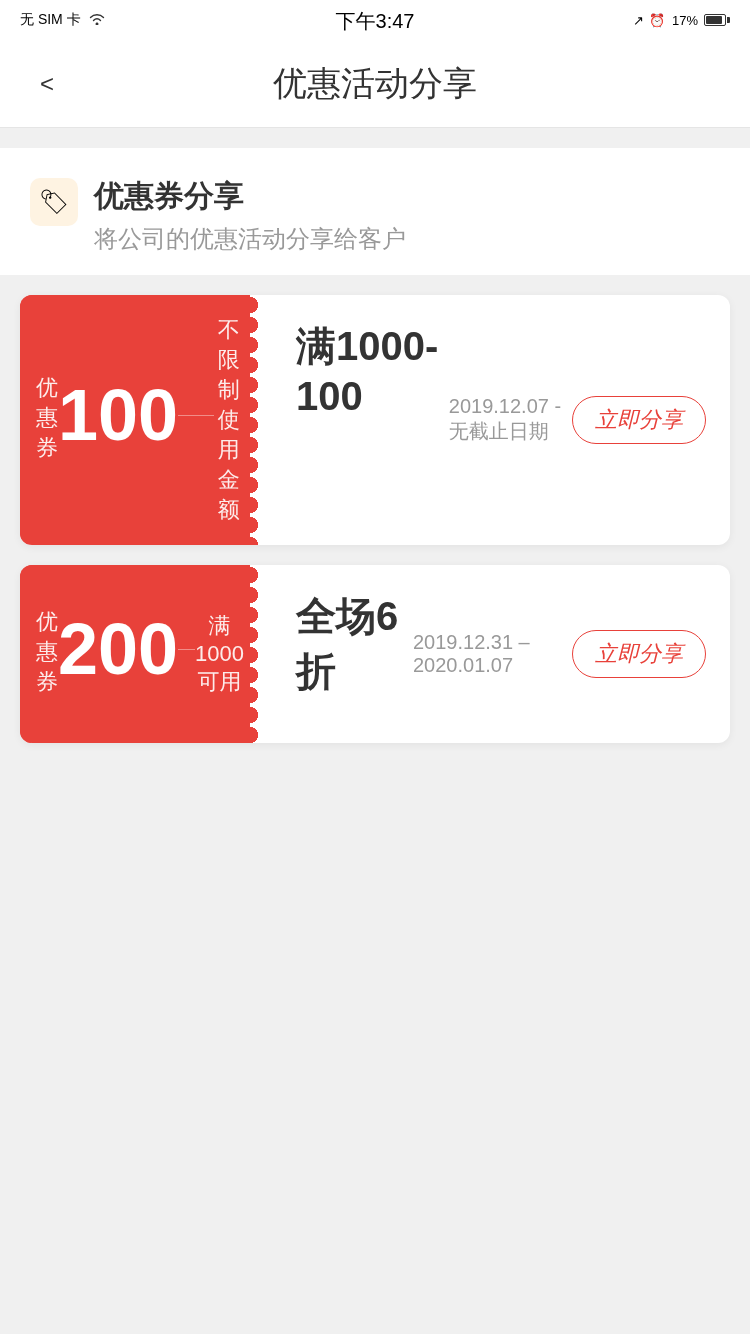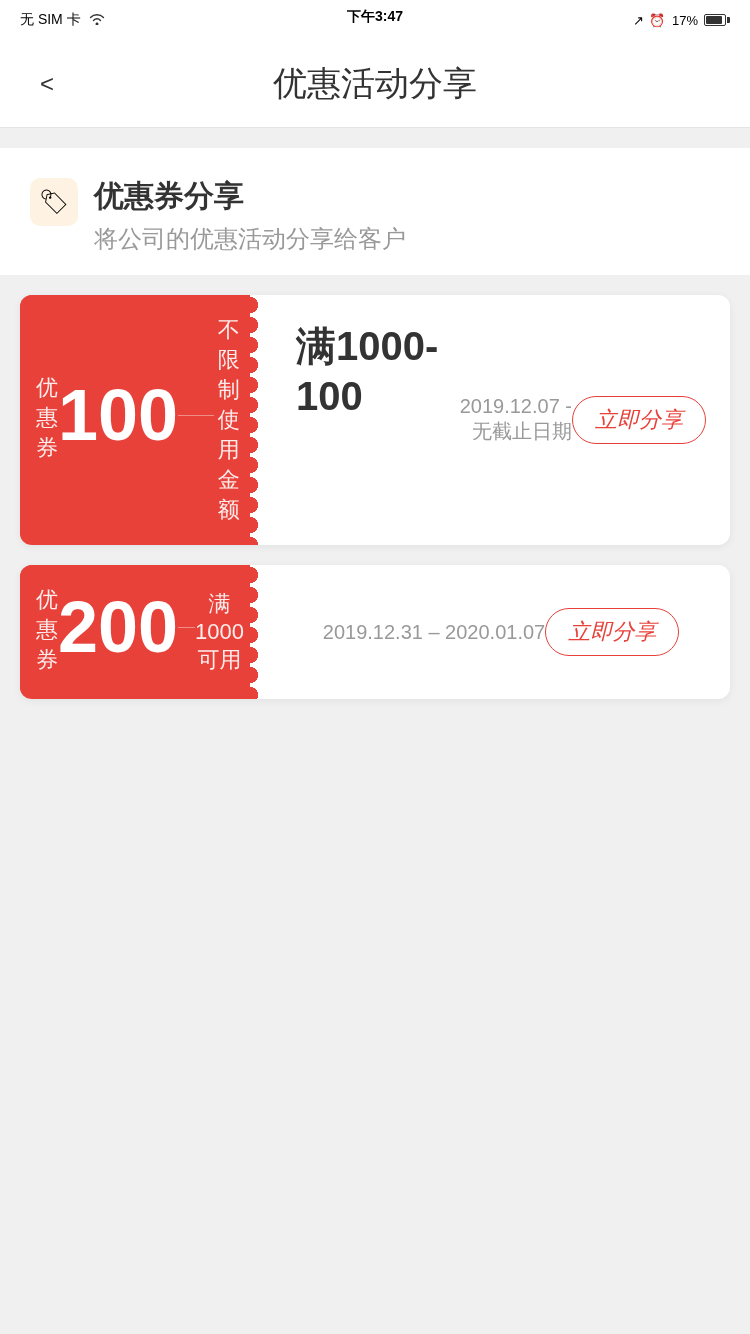--- a/index.html
+++ b/index.html
@@ -24,22 +24,22 @@
       font-size: 14px;
       font-weight: 500;
     }
     .status-left {
       display: flex;
       align-items: center;
       gap: 8px;
       font-size: 14px;
     }
     .status-center {
-      font-size: 14px;
-      font-weight: 700;
+      font-size: 20px;
+      font-weight: 400;
       position: absolute;
       left: 50%;
       transform: translateX(-50%);
       top: 8px;
     }
     .status-right {
       display: flex;
       align-items: center;
       gap: 6px;
       font-size: 13px;
@@ -196,21 +196,20 @@
       margin-bottom: 20px;
     }
     .coupon-bottom {
       display: flex;
       align-items: center;
       justify-content: space-between;
     }
     .coupon-date {
       font-size: 20px;
       color: #999;
-      text-align: right;
     }
     .share-btn {
       border: 1.5px solid #e8413a;
       color: #e8413a;
       background: transparent;
       border-radius: 30px;
       padding: 8px 22px;
       font-size: 22px;
       cursor: pointer;
       white-space: nowrap;
@@ -308,20 +307,21 @@
   </div>
 
   <div class="coupon-card">
     <div class="coupon-left">
       <span class="coupon-label">优惠券</span>
       <span class="coupon-amount">200</span>
       <div class="coupon-divider"></div>
       <span class="coupon-condition">满1000可用</span>
     </div>
     <div class="coupon-right">
+      <span class="coupon-title">全场6折</span>
       <div class="coupon-bottom">
         <span class="coupon-date">2019.12.31 – 2020.01.07</span>
         <button class="share-btn">立即分享</button>
       </div>
     </div>
   </div>
 
 </div>
 
 </body></html>

